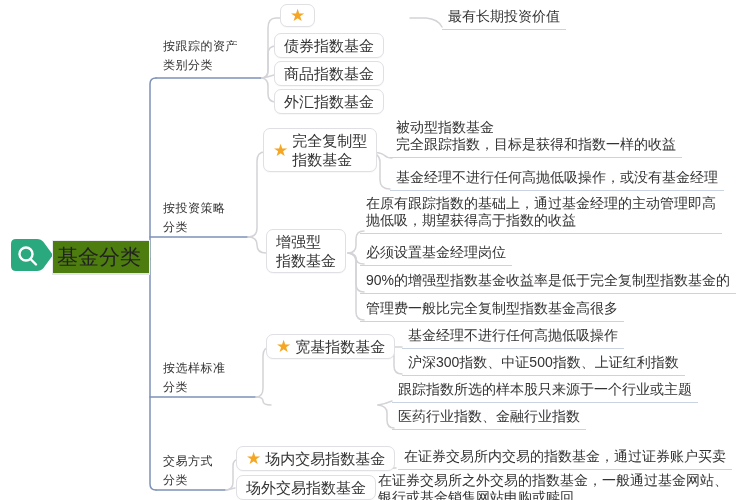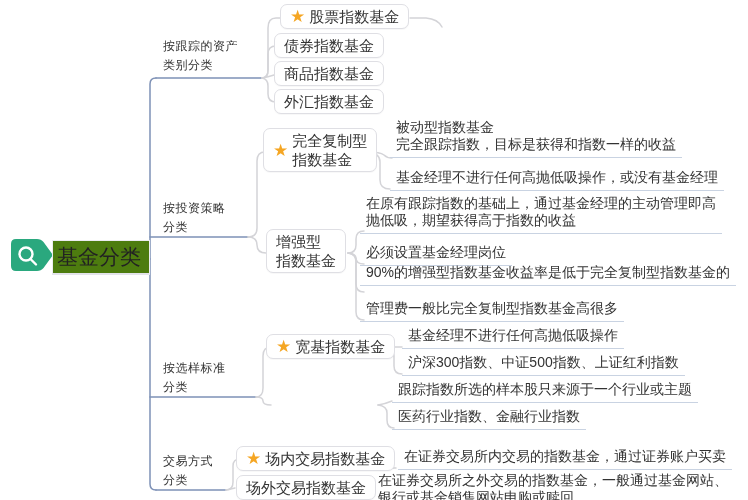--- a/index.html
+++ b/index.html
@@ -96,48 +96,48 @@
 类别分类</div>
   <div class="node branch-label" style="left:163px;top:199px;">按投资策略
 分类</div>
   <div class="node branch-label" style="left:163px;top:359px;">按选样标准
 分类</div>
   <div class="node branch-label" style="left:163px;top:452px;">交易方式
 分类</div>
 
   <div class="node topic" style="left:280px;top:4px;">
     <span class="star">★</span>
-    <span class="txt">股票指数基金</span>
   </div>
   <div class="node topic" style="left:274px;top:33px;">
     <span class="txt">债券指数基金</span>
   </div>
   <div class="node topic" style="left:274px;top:61px;">
     <span class="txt">商品指数基金</span>
   </div>
   <div class="node topic" style="left:274px;top:89px;">
     <span class="txt">外汇指数基金</span>
   </div>
+  <div class="node leaf" style="left:442px;top:6px;">最有长期投资价值</div>
 
   <div class="node topic" style="left:263px;top:128px;">
     <span class="star">★</span>
     <span class="txt">完全复制型
 指数基金</span>
   </div>
   <div class="node topic" style="left:266px;top:229px;">
     <span class="txt">增强型
 指数基金</span>
   </div>
   <div class="node leaf" style="left:390px;top:117px;">被动型指数基金
 完全跟踪指数，目标是获得和指数一样的收益</div>
   <div class="node leaf" style="left:390px;top:167px;">基金经理不进行任何高抛低吸操作，或没有基金经理</div>
   <div class="node leaf" style="left:360px;top:193px;">在原有跟踪指数的基础上，通过基金经理的主动管理即高
 抛低吸，期望获得高于指数的收益</div>
   <div class="node leaf" style="left:360px;top:242px;">必须设置基金经理岗位</div>
-  <div class="node leaf" style="left:360px;top:262px;">90%的增强型指数基金收益率是低于完全复制型指数基金的</div>
+  <div class="node leaf" style="left:360px;top:270px;">90%的增强型指数基金收益率是低于完全复制型指数基金的</div>
   <div class="node leaf" style="left:360px;top:298px;">管理费一般比完全复制型指数基金高很多</div>
 
   <div class="node topic" style="left:266px;top:334px;">
     <span class="star">★</span>
     <span class="txt">宽基指数基金</span>
   </div>
   <div class="node leaf" style="left:402px;top:325px;">基金经理不进行任何高抛低吸操作</div>
   <div class="node leaf" style="left:402px;top:352px;">沪深300指数、中证500指数、上证红利指数</div>
   <div class="node leaf" style="left:392px;top:379px;">跟踪指数所选的样本股只来源于一个行业或主题</div>
   <div class="node leaf" style="left:392px;top:406px;">医药行业指数、金融行业指数</div>

